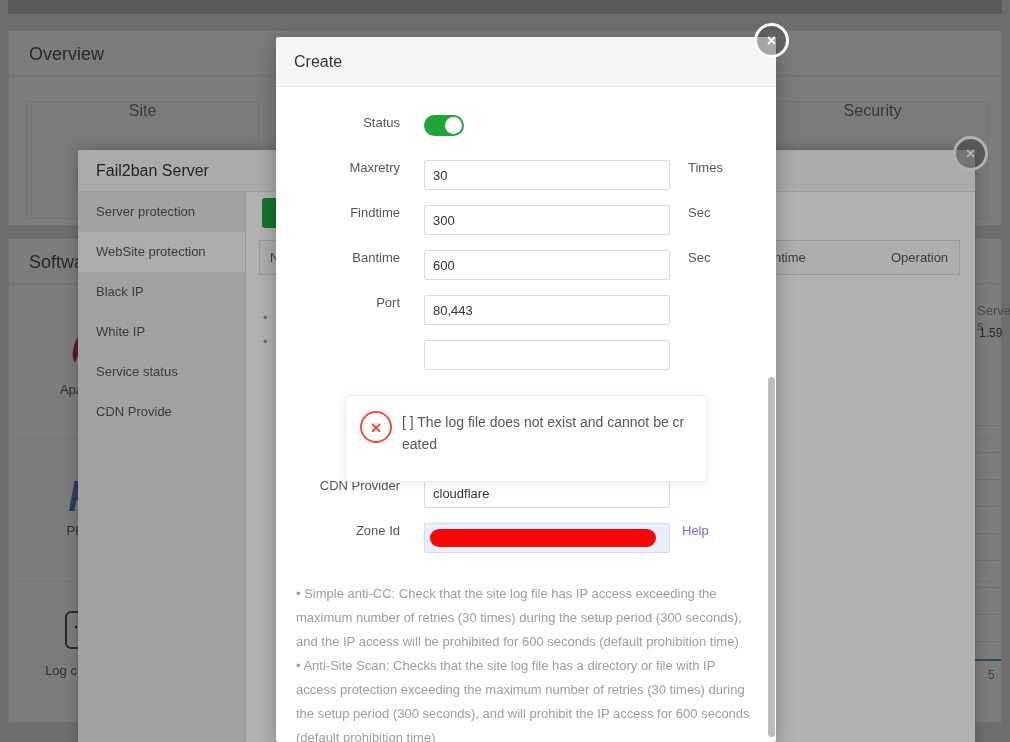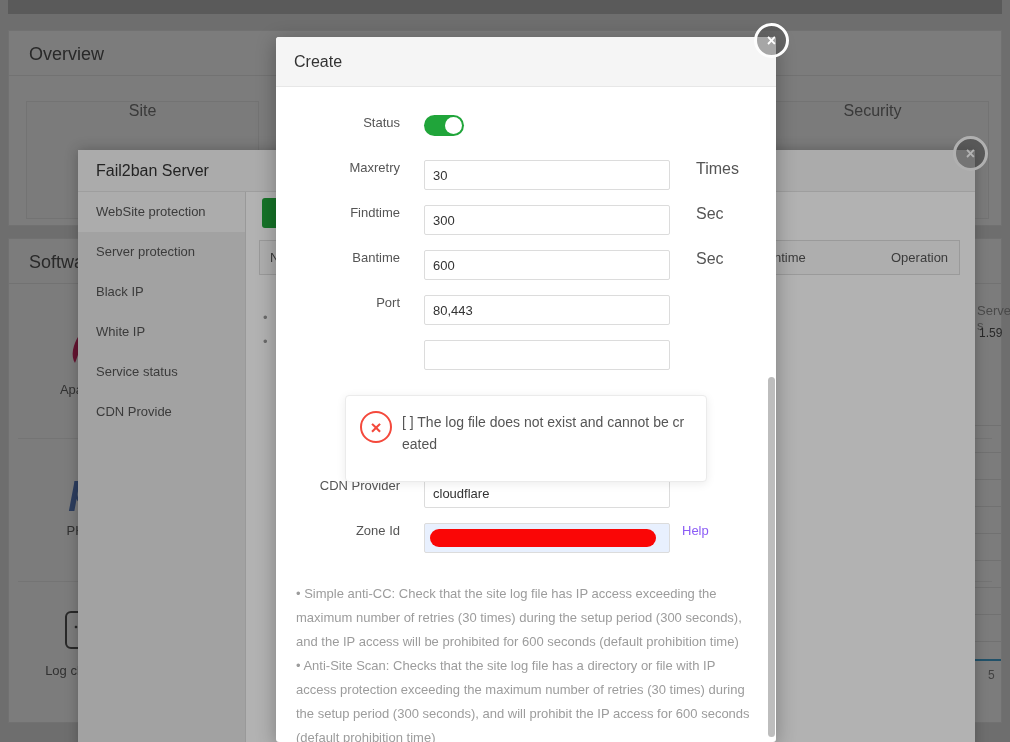--- a/index.html
+++ b/index.html
@@ -60,21 +60,21 @@
   #dlg{position:absolute;left:276px;top:37px;width:500px;height:705px;background:#fff;z-index:40;
        border-radius:3px;box-shadow:0 4px 20px rgba(0,0,0,0.3);}
   #dlg .win-close{right:-13px;top:-14px;}
   .dlg-head{height:50px;background:#f5f5f5;border-bottom:1px solid #e7e7e7;font-size:16px;color:#333;
             line-height:50px;padding-left:18px;box-sizing:border-box;border-radius:3px 3px 0 0;}
   .dlg-body{padding-top:28px;position:relative;}
   .f-row{display:flex;align-items:flex-start;height:30px;margin-bottom:15px;}
   .f-label{width:124px;text-align:right;margin-right:24px;font-size:13px;color:#555;flex:none;}
   .f-input{width:246px;height:30px;box-sizing:border-box;border:1px solid #dcdcdc;border-radius:2px;
            padding:0 8px;font-size:13px;color:#333;font-family:"Liberation Sans",sans-serif;outline:none;}
-  .f-unit{margin-left:26px;font-size:16px;color:#555;}
+  .f-unit{margin-left:18px;font-size:13px;color:#555;}
   .toggle{width:40px;height:21px;border-radius:11px;background:#20a53a;position:relative;cursor:pointer;}
   .toggle::after{content:"";position:absolute;right:2px;top:2px;width:17px;height:17px;border-radius:50%;background:#fff;}
   .gap-cdn{margin-top:63px;}
   .zone-box{width:246px;height:30px;box-sizing:border-box;border:1px solid #dcdcdc;border-radius:2px;
             background:#e8f0fe;display:flex;align-items:center;padding:0 5px;}
   .zone-pill{width:226px;height:18px;border-radius:9px;background:#fa0606;}
   .help-link{margin-left:12px;font-size:13px;color:#8b5cf6;text-decoration:none;cursor:pointer;}
   .tooltip{position:absolute;left:69px;top:308px;width:362px;height:87px;box-sizing:border-box;background:#fff;
            border:1px solid #ebebeb;border-radius:4px;box-shadow:0 2px 10px rgba(0,0,0,0.08);
            display:flex;padding:15px 14px 0 14px;}
@@ -143,22 +143,22 @@
 
   <div class="overlay" id="ov1"></div>
 
   <div id="f2b">
     <div class="win-close">
       <span>×</span>
     </div>
     <div class="win-head">Fail2ban Server</div>
     <div id="f2b-body">
       <div id="f2b-side">
+        <div class="side-item">Server protection</div>
         <div class="side-item active">WebSite protection</div>
-        <div class="side-item">Server protection</div>
         <div class="side-item">Black IP</div>
         <div class="side-item">White IP</div>
         <div class="side-item">Service status</div>
         <div class="side-item">CDN Provide</div>
       </div>
       <div id="f2b-content">
         <button class="btn-green">Create</button>
         <div class="f2b-thead">
           <span class="th-name">Name</span>
           <span class="th-bantime">Bantime</span>

